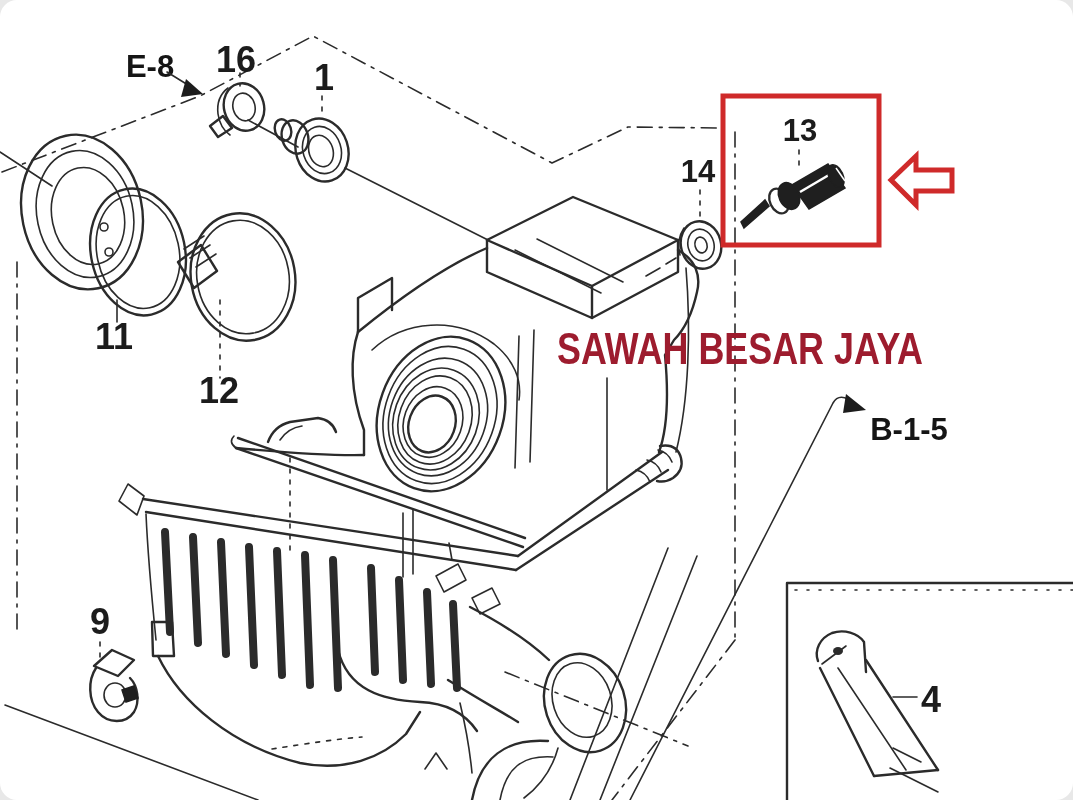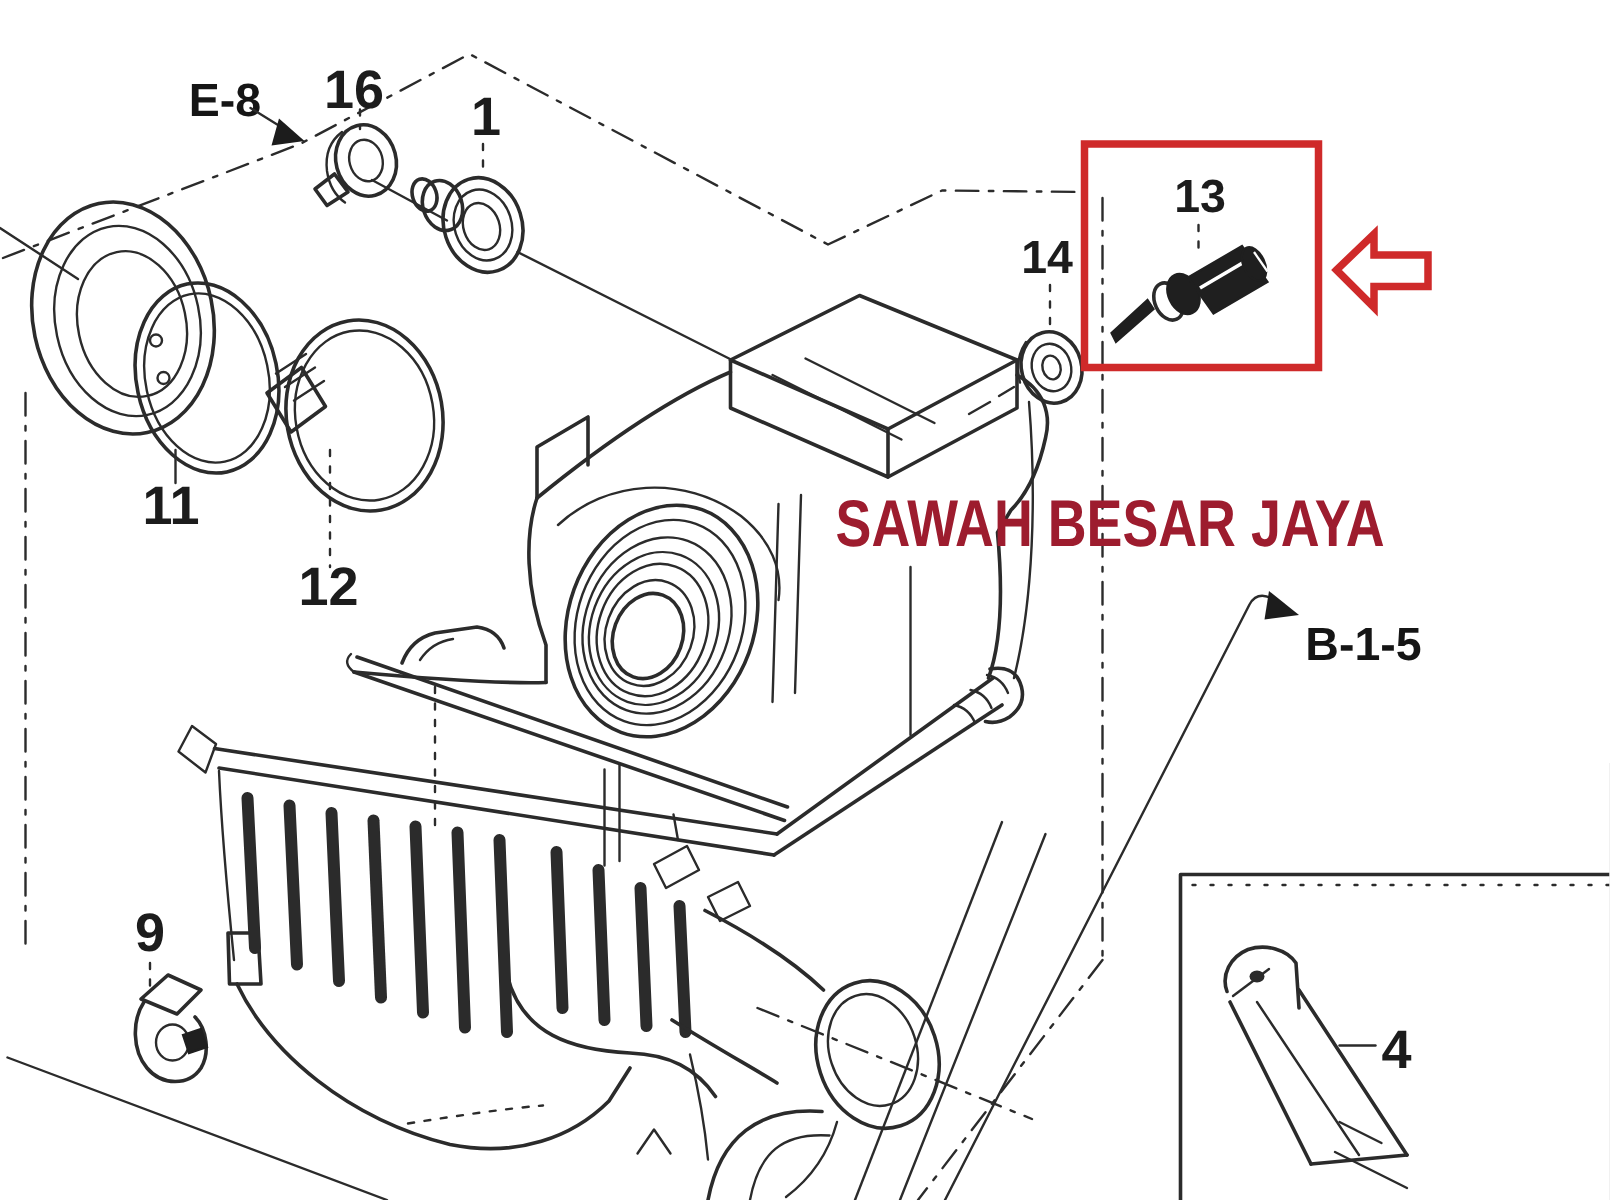--- a/index.html
+++ b/index.html
@@ -1,17 +1,17 @@
 <!DOCTYPE html>
 <html><head>
 <meta charset="utf-8">
 <style>
   html,body{margin:0;padding:0;background:#e8e8e8;}
   #stage{position:relative;width:1073px;height:800px;background:#ffffff;overflow:hidden;
-         font-family:"Liberation Sans",sans-serif;}
+         font-family:"Liberation Sans",sans-serif;border-radius:17px;}
   svg{display:block}
   .ln{fill:none;stroke:#2b2b2b;stroke-width:2.4;stroke-linecap:round;stroke-linejoin:round}
   .thin{fill:none;stroke:#2b2b2b;stroke-width:1.6;stroke-linecap:round;stroke-linejoin:round}
   .slot{fill:none;stroke:#2b2b2b;stroke-width:8;stroke-linecap:round}
   .dd{stroke-dasharray:15 7 3 7}
   .dsh{stroke-dasharray:4 7}
   .num{font-family:"Liberation Sans",sans-serif;font-weight:bold;font-size:36px;fill:#1c1c1c}
   .numsm{font-family:"Liberation Sans",sans-serif;font-weight:bold;font-size:31px;fill:#1c1c1c}
   .ref{font-family:"Liberation Sans",sans-serif;font-weight:bold;font-size:31px;fill:#151515}
   .wm{font-family:"Liberation Sans",sans-serif;font-weight:bold;font-size:44px;fill:#9d1c2e}

